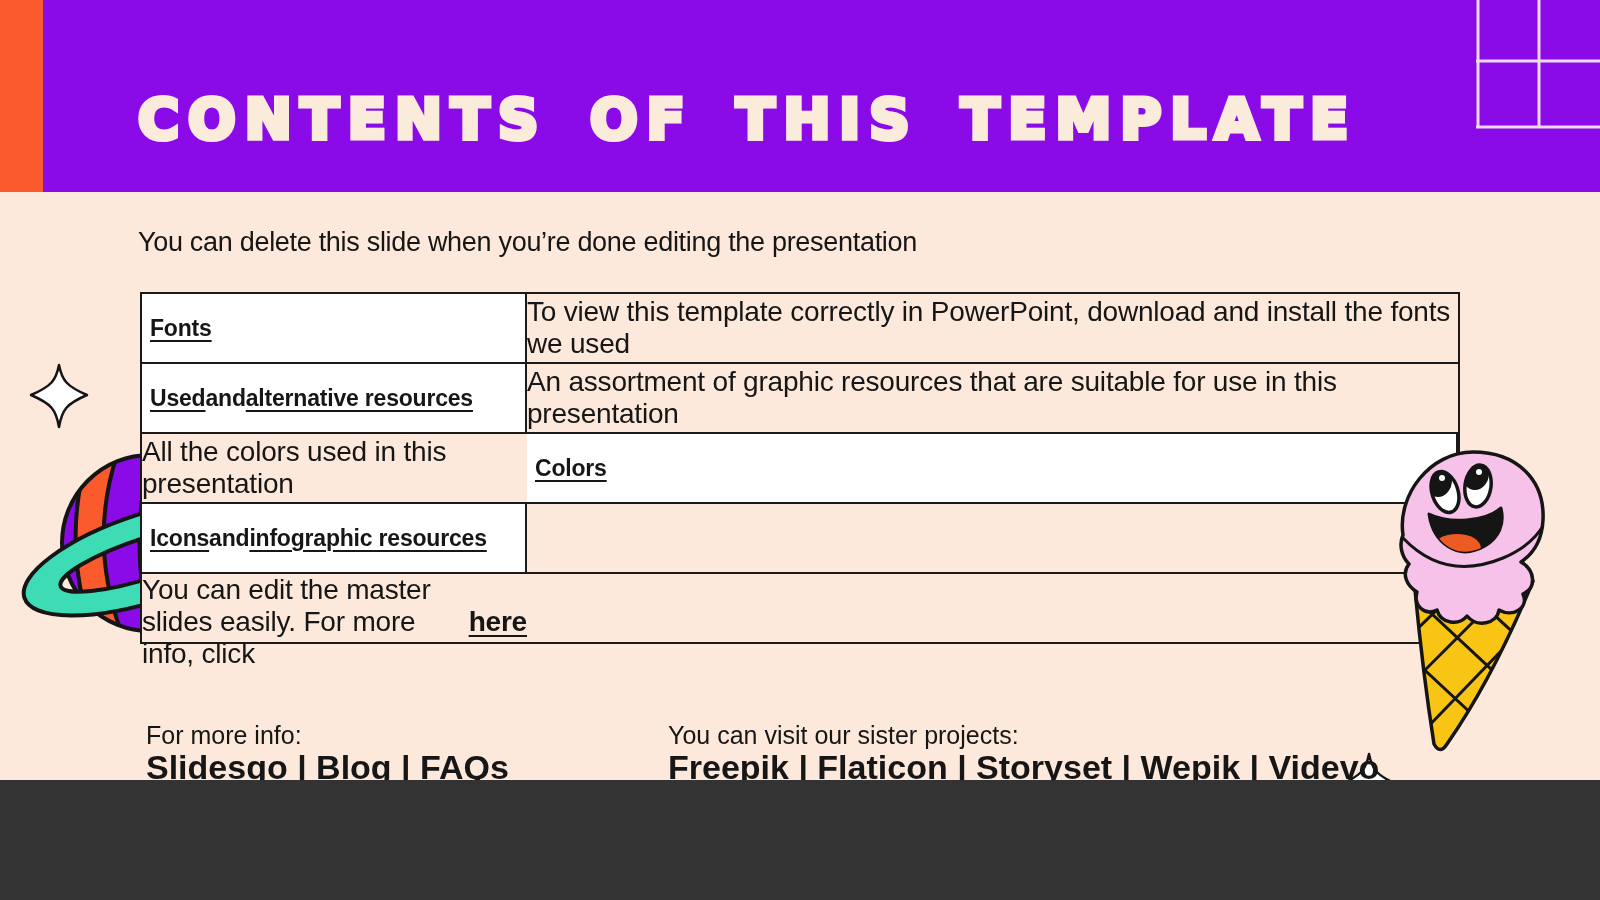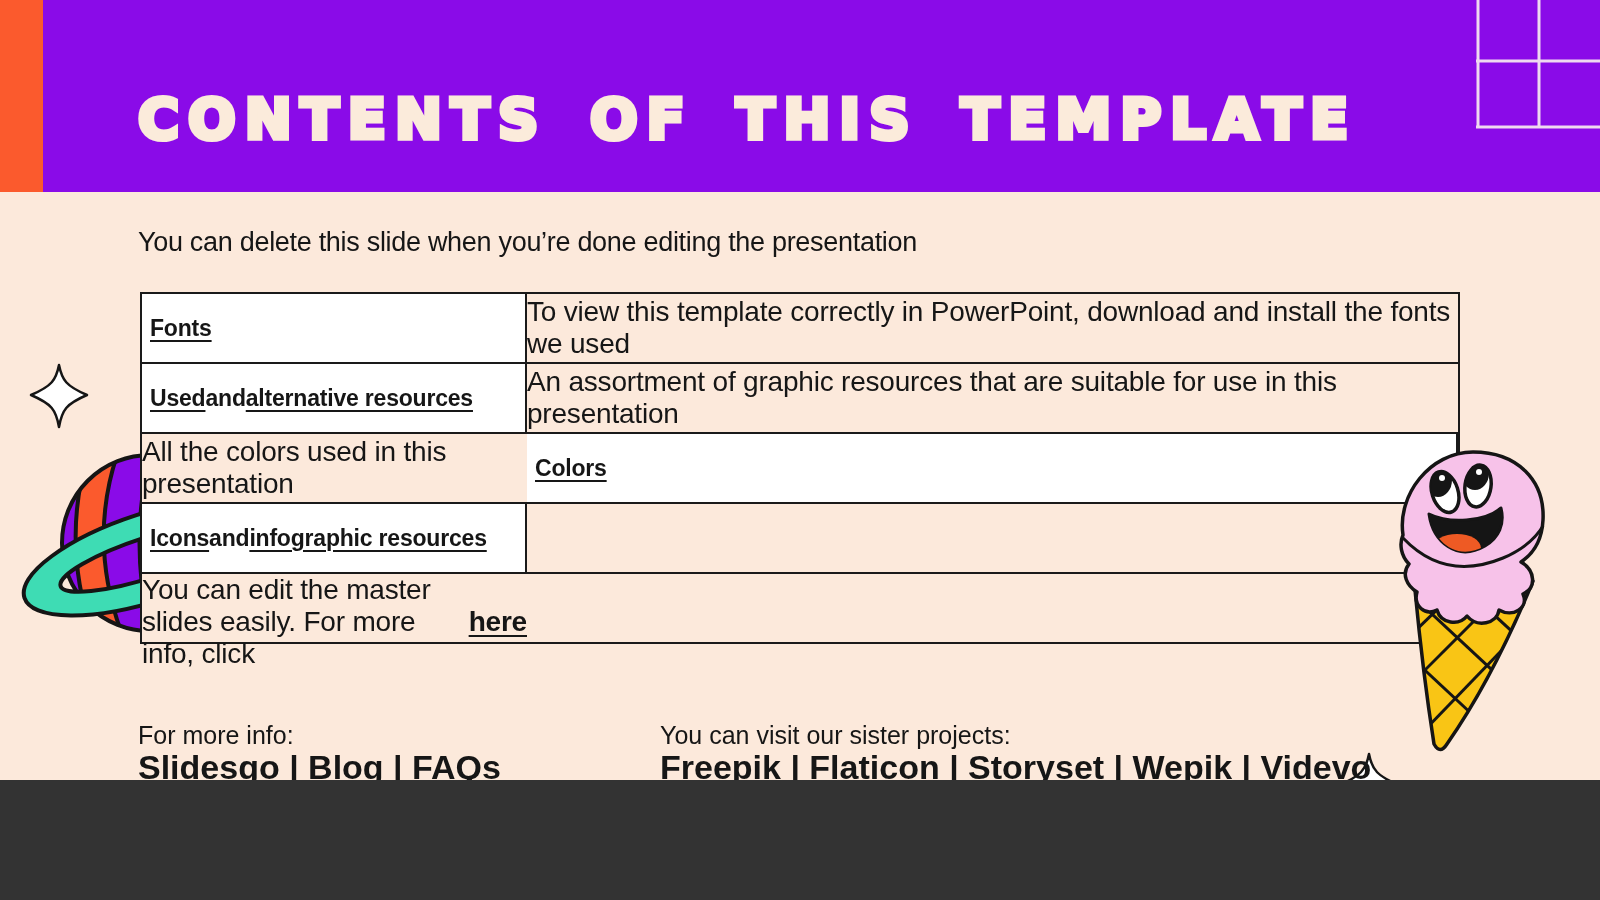--- a/index.html
+++ b/index.html
@@ -23,21 +23,21 @@
               background:#FCE9DB;box-sizing:border-box;}
   .t-row{display:grid;grid-template-columns:385px 1fr;height:68px;border-bottom:2px solid #1A1A1A;}
   .t-row:last-child{border-bottom:none;}
   .t-label{background:#FFFFFF;border-right:2px solid #1A1A1A;display:flex;align-items:center;
            padding-left:8px;font-weight:bold;font-size:23px;letter-spacing:-0.2px;}
   .t-desc{display:flex;align-items:center;padding-left:0;font-size:28px;letter-spacing:-0.2px;}
   .u{text-decoration:underline;text-decoration-thickness:2px;text-underline-offset:4px;}
   .b{font-weight:bold;text-align:right;}
 
   
-  .footer-block{position:absolute;font-size:25px;line-height:32px;}
+  .footer-block{position:absolute;font-size:25px;line-height:32px;margin-left:8px;}
   .footer-left{left:138px;top:719px;}
   .footer-mid{left:660px;top:719px;}
   .footer-links{font-weight:bold;font-size:34px;}
 
   
   .bottom-bar{position:absolute;left:0;top:851px;width:1600px;height:49px;background:#F992EB;}
   .bottom-accent{position:absolute;left:1533px;top:851px;width:67px;height:49px;background:#8A0BE8;}
 
   
   .deco{position:absolute;pointer-events:none;}

